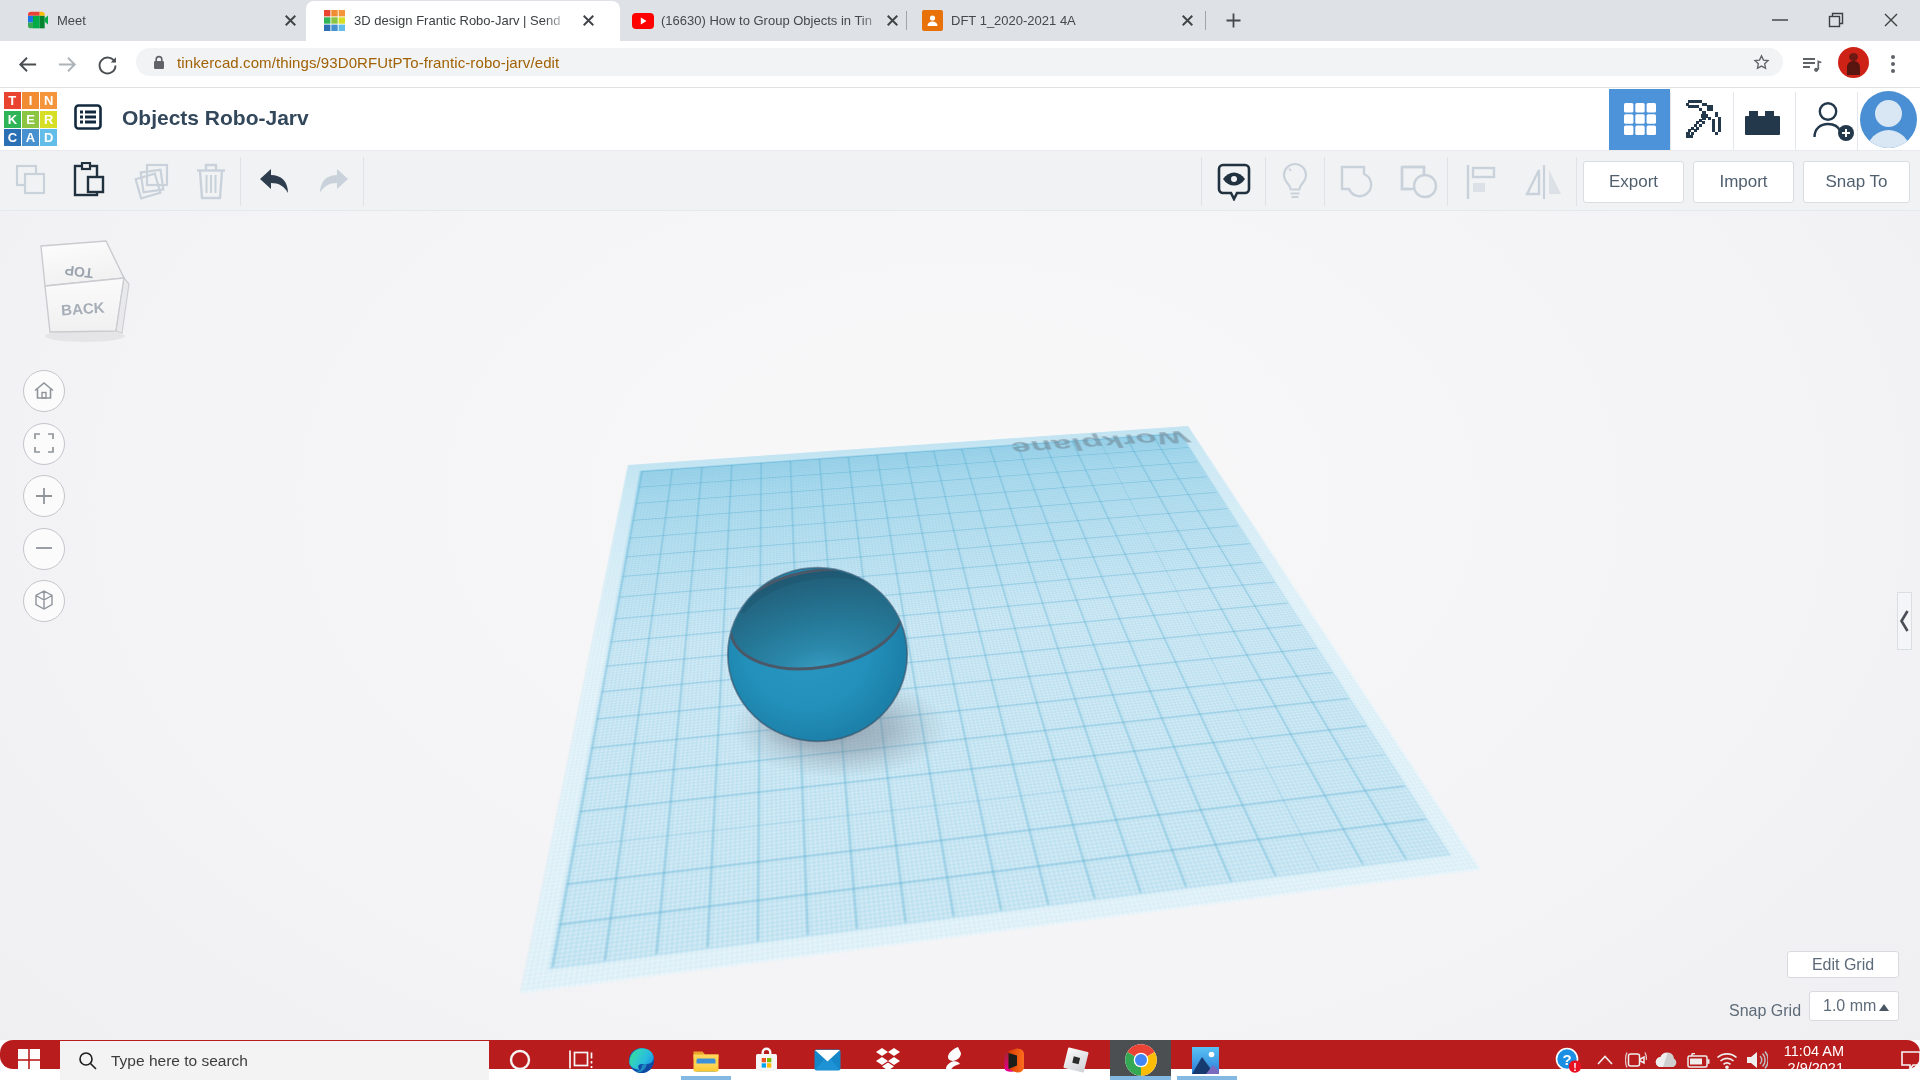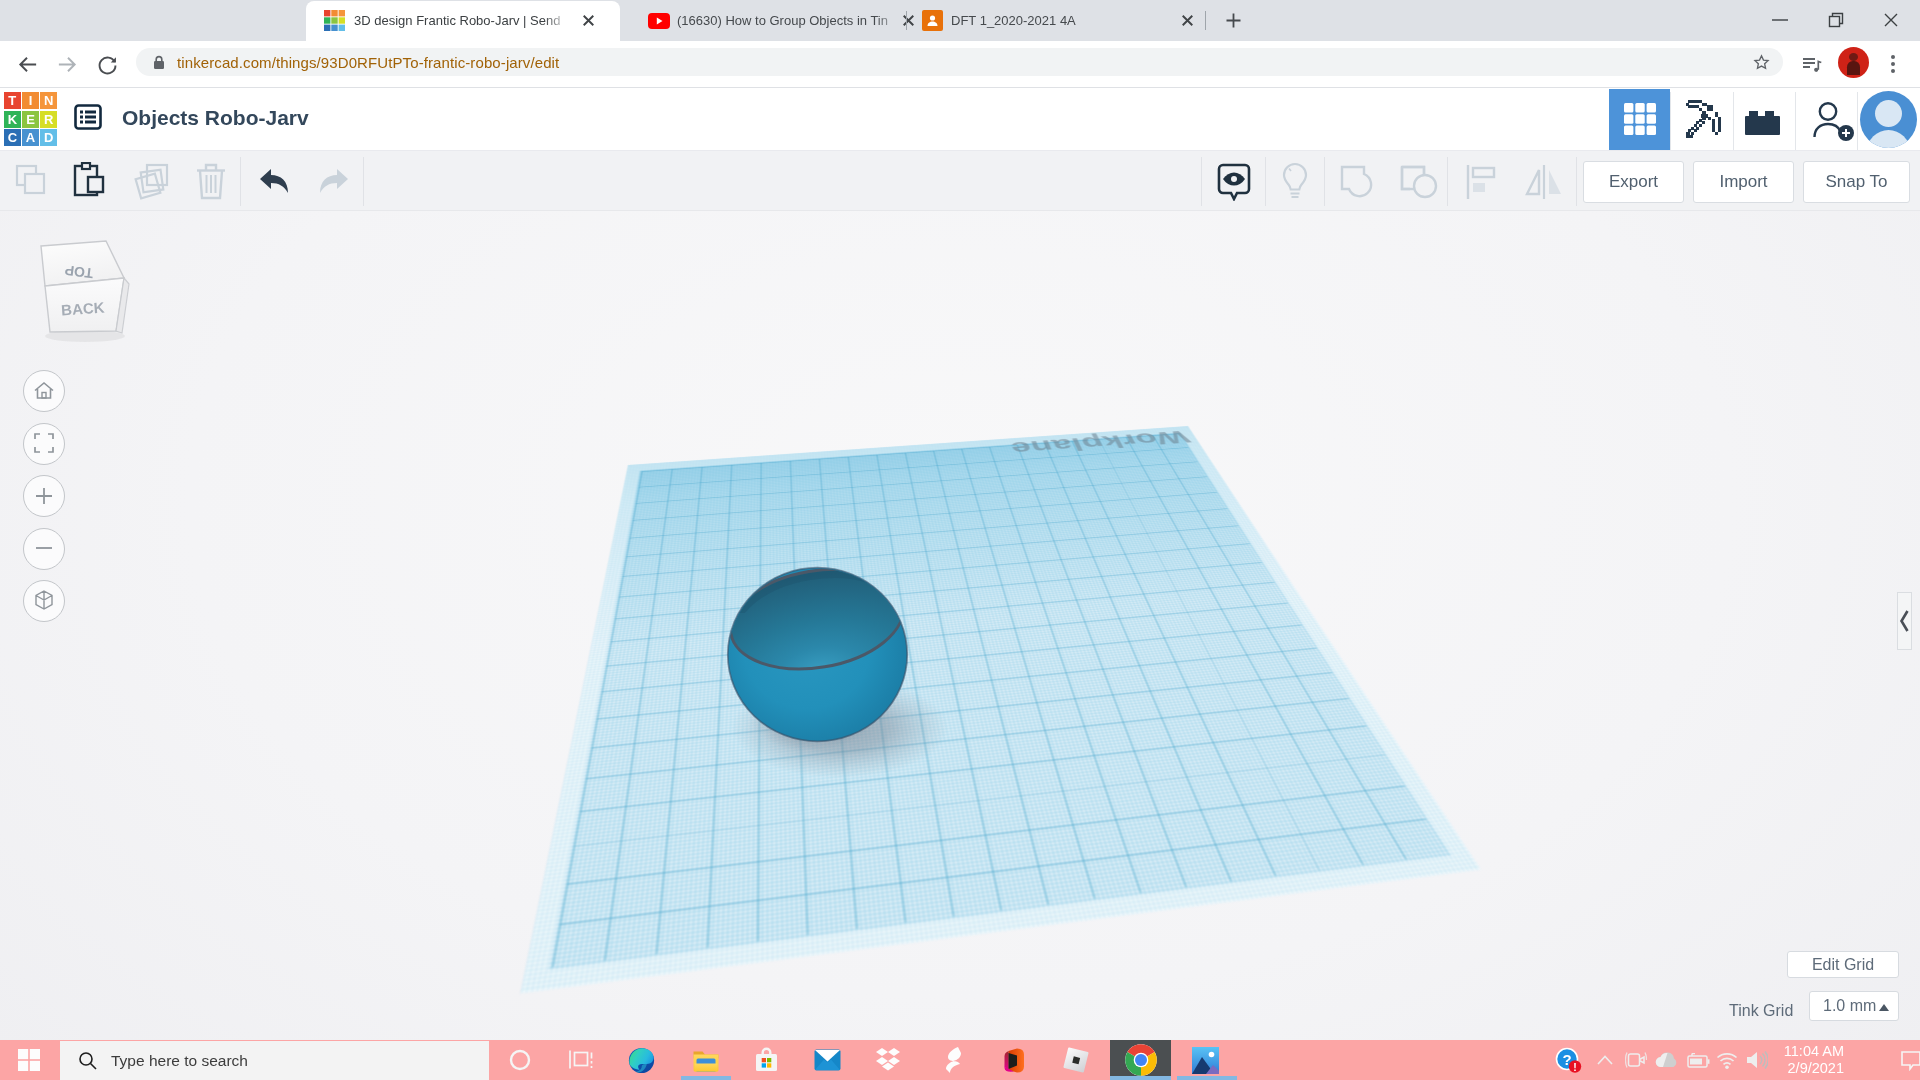--- a/index.html
+++ b/index.html
@@ -50,51 +50,66 @@
     repeating-linear-gradient(to bottom, rgba(64,162,202,.48) 0 1.5px, transparent 1.5px 50px);
 }
 #wplabel { position:absolute; top:2px; right:12px; transform:rotate(180deg); font-size:62px; color:#6e8290; font-weight:bold; opacity:.55; letter-spacing:1px; }
 
 .circbtn { position:absolute; width:42px; height:42px; border-radius:50%; background:#fbfbfc; border:1.5px solid #c3c6ca; }
 
 
 .gridbtn { position:absolute; background:#fff; border:1px solid #d7dbe0; border-radius:3px; color:#5e6b79; font-size:16px; text-align:center; }
 
 
-#taskbar { position:absolute; left:0; top:1040px; width:1920px; height:40px; background:#fca5a5; }
+#taskbar { position:absolute; left:0; top:1040px; width:1920px; height:29px; background:#b91c1c;border-radius:13px; }
 #searchbox { position:absolute; left:60px; top:1px; width:429px; height:39px; background:#f3f3f3; display:flex; align-items:center; }
 #searchbox span { color:#3c3c3c; font-size:15.5px; margin-left:14px; }
 .tbicon { position:absolute; top:0; width:44px; height:40px; display:flex; align-items:center; justify-content:center; }
 .underline { position:absolute; top:36px; height:4px; background:#83b8e2; }
 </style>
 </head>
 <body>
 
 <div id="tabstrip">
 
+  <div class="tab" style="left:0;width:306px;">
+    <svg class="abs" style="left:28px;top:11px;" width="20" height="18" viewBox="0 0 24 20">
+      <path d="M3.5 0H14v5H0V3.5A3.5 3.5 0 0 1 3.5 0z" fill="#ea4335"></path>
+      <path d="M0 5h6v8H0z" fill="#1a73e8"></path>
+      <path d="M0 13h6v7H3.5A3.5 3.5 0 0 1 0 16.5z" fill="#34a853"></path>
+      <path d="M6 5h8v15H6z" fill="#00ac47"></path>
+      <path d="M14 0h2.5A3.5 3.5 0 0 1 20 3.5V5h-6z" fill="#fbbc04"></path>
+      <path d="M14 5h6v15h-6z" fill="#00832d"></path>
+      <path d="M20 8l4-3.4v10.8L20 12z" fill="#00ac47"></path>
+    </svg>
+    <span class="title" style="left:57px;">Meet</span>
+    <svg class="tabx" style="left:282px;" viewBox="0 0 16 16">
+        <path d="M3.5 3.5 12.5 12.5 M12.5 3.5 3.5 12.5" stroke="#404447" stroke-width="1.8"></path>
+      </svg>
+  </div>
 
   <div id="activetab">
     <svg class="abs" style="left:18px;top:9px;" width="21" height="21" viewBox="0 0 21 21">
       <rect x="0" y="0" width="6.4" height="6.4" fill="#e8442f"></rect>
         <rect x="7.3" y="0" width="6.4" height="6.4" fill="#f28c33"></rect>
         <rect x="14.6" y="0" width="6.4" height="6.4" fill="#f5953b"></rect>
       <rect x="0" y="7.3" width="6.4" height="6.4" fill="#2fb457"></rect>
         <rect x="7.3" y="7.3" width="6.4" height="6.4" fill="#8bc541"></rect>
         <rect x="14.6" y="7.3" width="6.4" height="6.4" fill="#d6de26"></rect>
       <rect x="0" y="14.6" width="6.4" height="6.4" fill="#2b6fb5"></rect>
         <rect x="7.3" y="14.6" width="6.4" height="6.4" fill="#4791d0"></rect>
         <rect x="14.6" y="14.6" width="6.4" height="6.4" fill="#62bee8"></rect>
     </svg>
     <span class="title" style="left:48px;top:12px;color:#3c4043;width:216px;-webkit-mask-image:linear-gradient(to right,#000 88%,transparent);">3D design Frantic Robo-Jarv | Send</span>
     <svg class="tabx" style="left:274px;top:11px;" viewBox="0 0 16 16">
         <path d="M3.5 3.5 12.5 12.5 M12.5 3.5 3.5 12.5" stroke="#404447" stroke-width="1.8"></path>
       </svg>
   </div>
 
-  <div class="tab" style="left:640px;width:286px;">
+  <div class="tab" style="left:624px;width:286px;">
     <svg class="abs" style="left:8px;top:13px;" width="22" height="16" viewBox="0 0 22 16">
       <rect x="0" y="0" width="22" height="16" rx="4" fill="#f00"></rect>
       <path d="M8.8 4.5 14.5 8 8.8 11.5z" fill="#fff"></path>
     </svg>
     <span class="title" style="left:37px;width:225px;-webkit-mask-image:linear-gradient(to right,#000 88%,transparent);">(16630) How to Group Objects in Tin</span>
     <svg class="tabx" style="left:260px;" viewBox="0 0 16 16">
         <path d="M3.5 3.5 12.5 12.5 M12.5 3.5 3.5 12.5" stroke="#404447" stroke-width="1.8"></path>
       </svg>
   </div>
   <div class="tabsep" style="left:906px;"></div>
@@ -424,21 +439,21 @@
   <svg class="abs" style="left:33px;top:378px;" width="22" height="22" viewBox="0 0 22 22">
       <path d="M11 2l8 4.5v9L11 20l-8-4.5v-9z M11 2v9 M3 6.5l8 4.5 8-4.5 M11 20v-9" fill="none" stroke="#8f959b" stroke-width="1.4"></path>
     </svg>
 
   <div class="abs" style="left:1897px;top:381px;width:15px;height:58px;background:#f4f5f6;border:1px solid #dadde1;"></div>
   <svg class="abs" style="left:1897px;top:397px;" width="15" height="26" viewBox="0 0 15 26">
       <path d="M10.5 3 4.5 13l6 10" fill="none" stroke="#4a4f57" stroke-width="2.6"></path>
     </svg>
 
   <div class="gridbtn" style="left:1787px;top:740px;width:112px;height:27px;line-height:25px;">Edit Grid</div>
-  <div class="abs" style="left:1729px;top:791px;color:#5e6b79;font-size:16px;">Tink Grid</div>
+  <div class="abs" style="left:1729px;top:791px;color:#5e6b79;font-size:16px;">Snap Grid</div>
   <div class="gridbtn" style="left:1809px;top:780px;width:90px;height:30px;line-height:28px;text-align:left;padding-left:13px;">1.0 mm
     <svg class="abs" style="right:9px;top:12px;" width="10" height="7" viewBox="0 0 10 7">
         <path d="M5 0 10 7H0z" fill="#4a5663"></path>
       </svg>
   </div>
 </div>
 
 <div id="taskbar">
   <svg class="abs" style="left:18px;top:9px;" width="22" height="22" viewBox="0 0 22 22">
     <rect x="0" y="0" width="10.2" height="10.2" fill="#fdfdfd"></rect>

